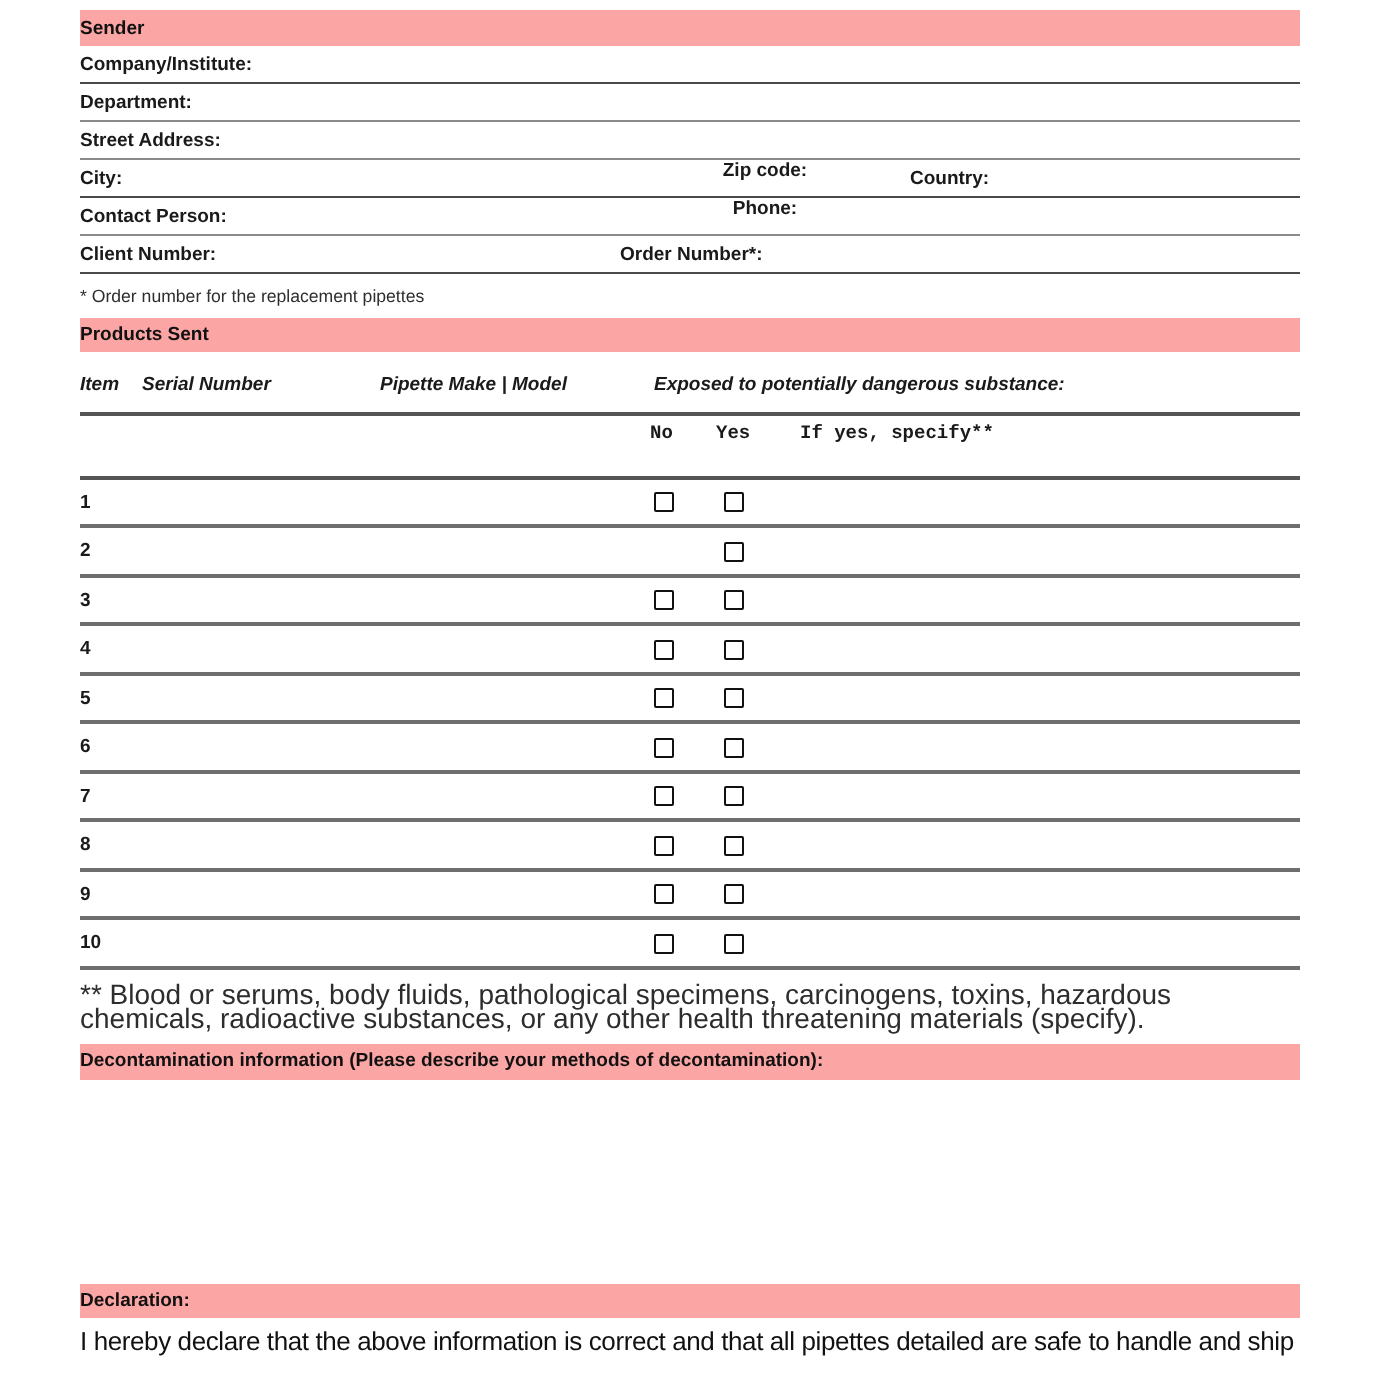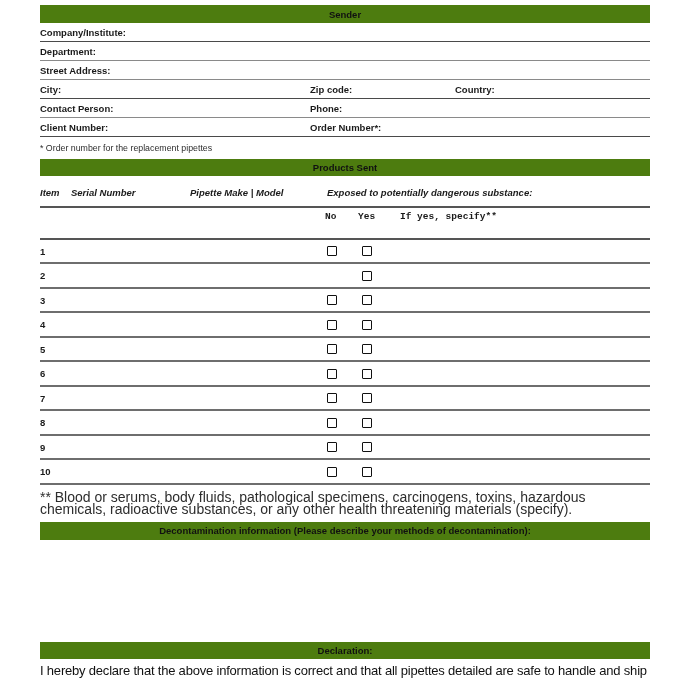--- a/index.html
+++ b/index.html
@@ -1,29 +1,29 @@
 <!DOCTYPE html>
 <html><head>
 <meta charset="utf-8">
 <style>
   * { margin:0; padding:0; box-sizing:border-box; }
   html,body { width:690px; height:690px; background:#ffffff; }
   body { font-family:"Liberation Sans","DejaVu Sans",sans-serif; color:#1a1a1a; }
   .page { position:relative; width:690px; height:690px; background:#fff; overflow:hidden; }
   .content { position:absolute; left:40px; top:5px; width:610px; }
 
-  .bar { background:#4d7c0f; height:18px; display:flex; align-items:center;
-         padding-left:0; font-size:9.5px; font-weight:700; color:#111; letter-spacing:0;justify-content:center; }
+  .bar { background:#fca5a5; height:18px; display:flex; align-items:center;
+         padding-left:0; font-size:9.5px; font-weight:700; color:#111; letter-spacing:0; }
   .bar.slim { height:17px; }
 
   
   .frow { display:flex; height:19px; border-bottom:1.5px solid #4a4a4a; align-items:center; }
   .frow.alt { border-bottom-color:#8a8a8a; }
   .field { display:flex; align-items:center; height:100%; }
-  .fw1 { width:270px; } .fw2 { width:145px; } .fw3 { flex:1; } .wfull { width:100%; }
+  .fw1 { width:270px; } .fw2 { width:145px;flex-direction:column; } .fw3 { flex:1; } .wfull { width:100%; }
   .flabel { font-size:9.5px; font-weight:700; white-space:nowrap; }
   .finput { flex:1; height:100%; }
 
   .footnote1 { height:21.8px; padding-top:6px; font-size:8.8px; font-weight:400; color:#2d2d2d; }
 
   
   .thead { position:relative; height:32px; border-bottom:2px solid #555; }
   .thead span { position:absolute; top:11px; font-size:9.5px; font-weight:700; white-space:nowrap;font-style:italic; }
   .th-item { left:0; } .th-serial { left:31px; } .th-make { left:150px; } .th-exposed { left:287px; }
 

